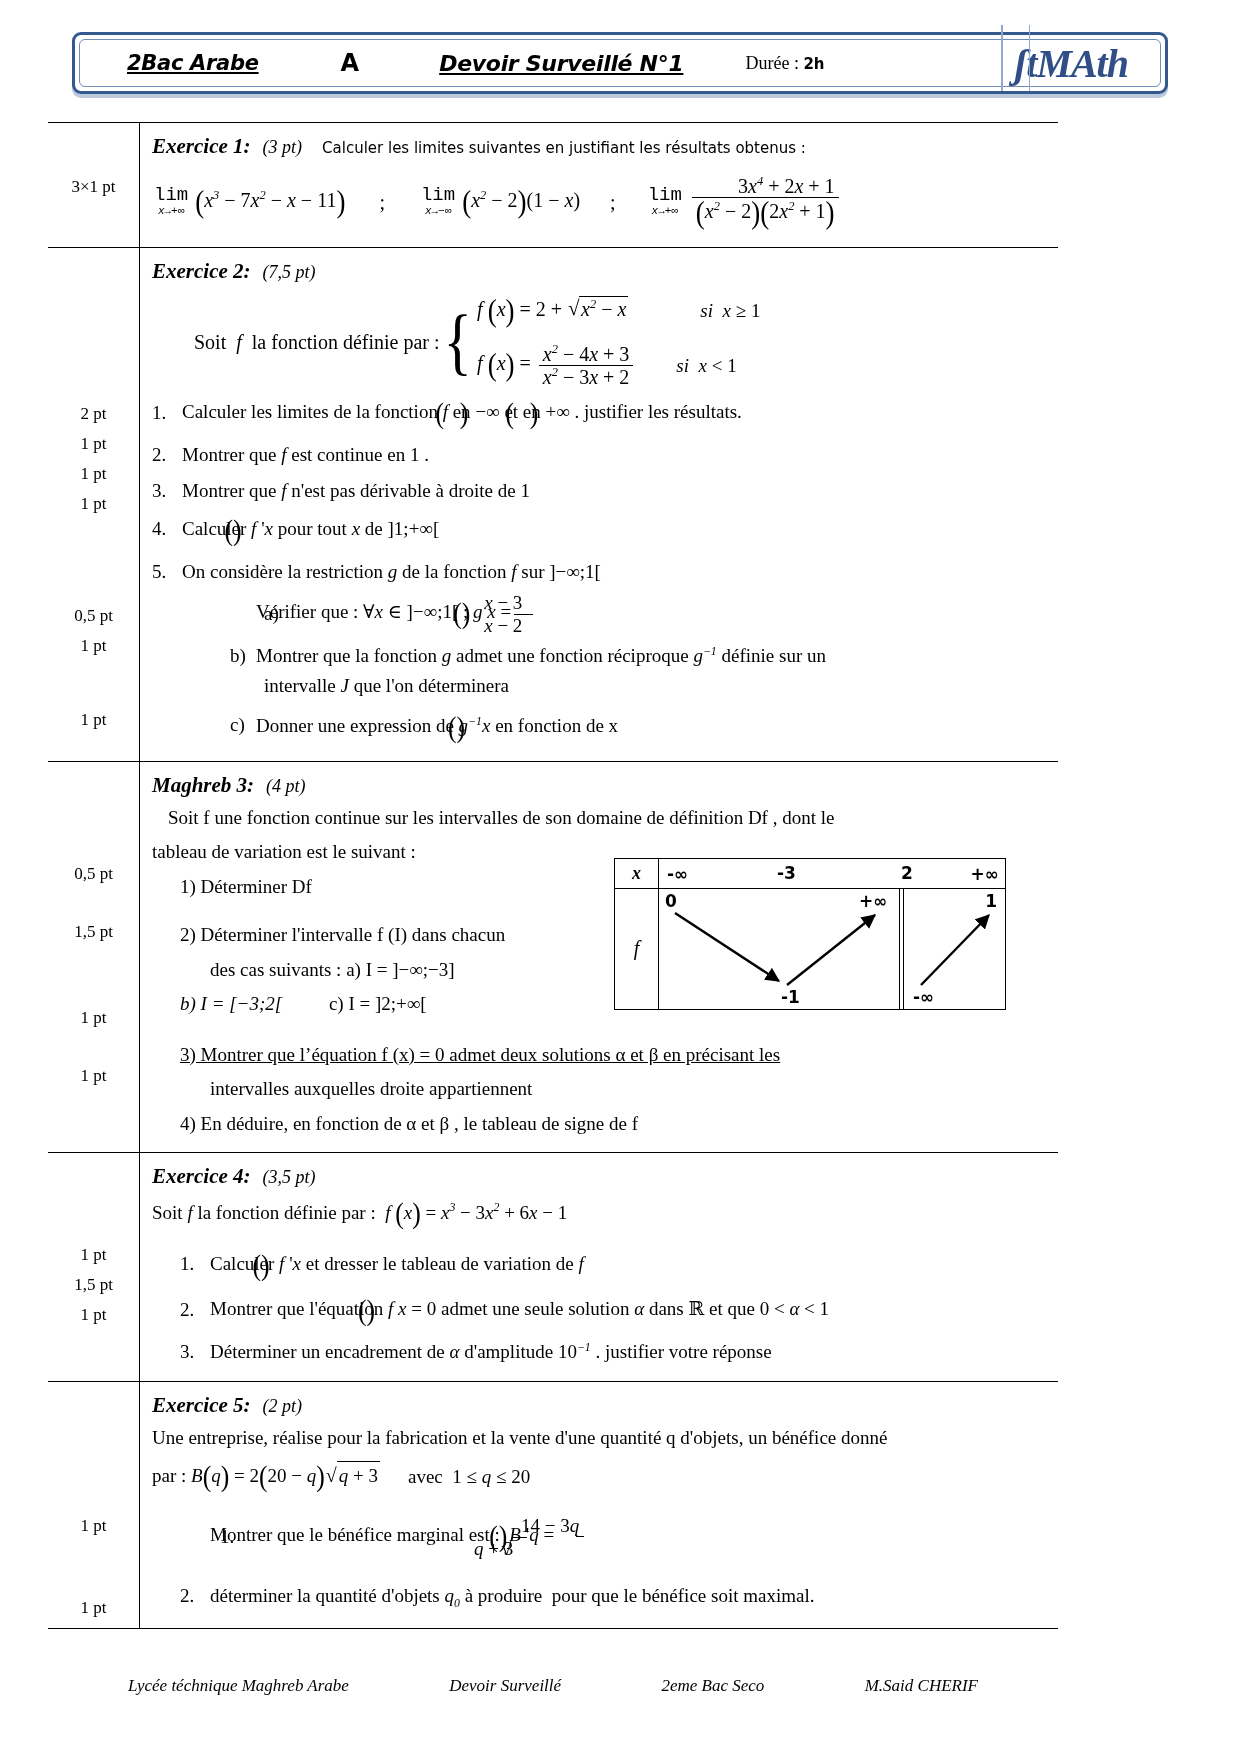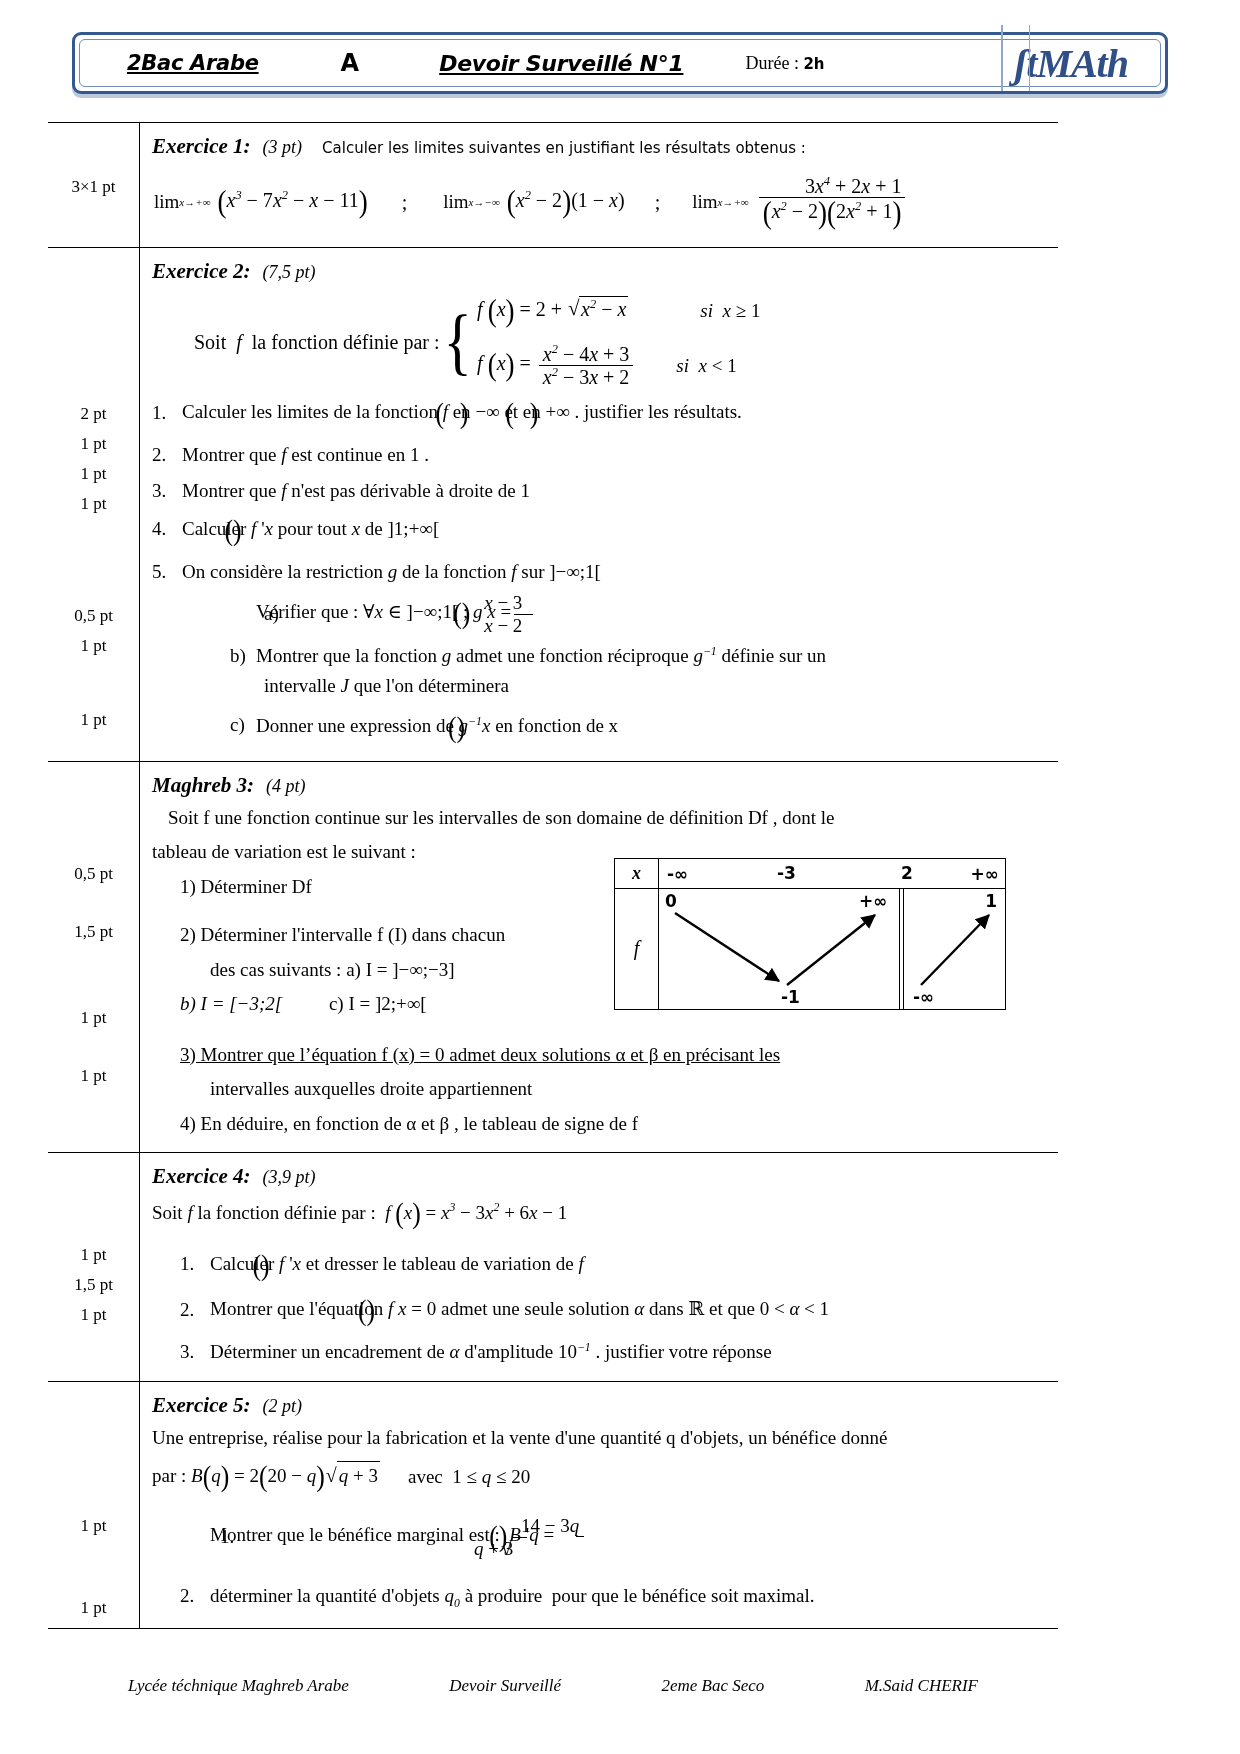--- a/index.html
+++ b/index.html
@@ -122,24 +122,26 @@
   .exhead-text { font-family: "DejaVu Sans", sans-serif; font-size: 15px; }
 
   
   .m { font-style: italic; font-family: "Liberation Serif", serif; }
   .mr { font-style: normal; }
   sup.e { font-size: 0.62em; vertical-align: super; font-style: italic;}
   sub.e { font-size: 0.62em; vertical-align: sub; font-style: italic;}
 
   .lim {
     display: inline-flex;
+    flex-direction: column;
     align-items: center;
     vertical-align: middle;
     line-height: 1;
     margin: 0 2px;
+    font-family: Liberation Mono, monospace;
   }
   .lim .lw { font-size: 19px; font-style: normal; }
   .lim .ls { font-size: 11px; font-style: italic; margin-top: 1px; }
 
   .frac {
     display: inline-flex;
     flex-direction: column;
     align-items: flex-end;
     vertical-align: middle;
     margin: 0 3px;
@@ -447,21 +449,21 @@
   <div class="rowgrp">
     <div class="pts-col">
       <div style="height:86px"></div>
       <div class="pt">1 pt</div>
       <div class="pt">1,5 pt</div>
       <div class="pt">1 pt</div>
     </div>
     <div class="body-col">
       <div style="margin:6px 0 2px 0;">
         <span class="extitle">Exercice 4:</span>
-        <span class="expts">(3,9 pt)</span>
+        <span class="expts">(3,5 pt)</span>
       </div>
       <div class="ex-line">Soit&nbsp;<span class="m">f</span>&nbsp;la fonction définie par :&nbsp;&nbsp;<span class="m">f</span> <span class="bigparen-l">(</span><span class="m">x</span><span class="bigparen-r">)</span><span class="mr"> = </span><span class="m">x</span><sup class="e">3</sup><span class="mr"> − 3</span><span class="m">x</span><sup class="e">2</sup><span class="mr"> + 6</span><span class="m">x</span><span class="mr"> − 1</span></div>
       <ol class="qlist" style="margin-left:28px;margin-top:12px;">
         <li><span class="qn">1.</span>Calculer&nbsp;<span class="m">f</span> '<span class="bigparen-l">(</span><span class="m">x</span><span class="bigparen-r">)</span>&nbsp;et dresser le tableau de variation de&nbsp;<span class="m">f</span></li>
         <li><span class="qn">2.</span>Montrer que l'équation&nbsp;<span class="m">f</span> <span class="bigparen-l">(</span><span class="m">x</span><span class="bigparen-r">)</span><span class="mr"> = 0</span> admet une seule solution <span class="m">α</span> dans ℝ et que <span class="mr">0 &lt; </span><span class="m">α</span><span class="mr"> &lt; 1</span></li>
         <li><span class="qn">3.</span>Déterminer un encadrement de <span class="m">α</span> d'amplitude <span class="mr">10</span><sup class="e">−1</sup> . justifier votre réponse</li>
       </ol>
     </div>
   </div>
 

